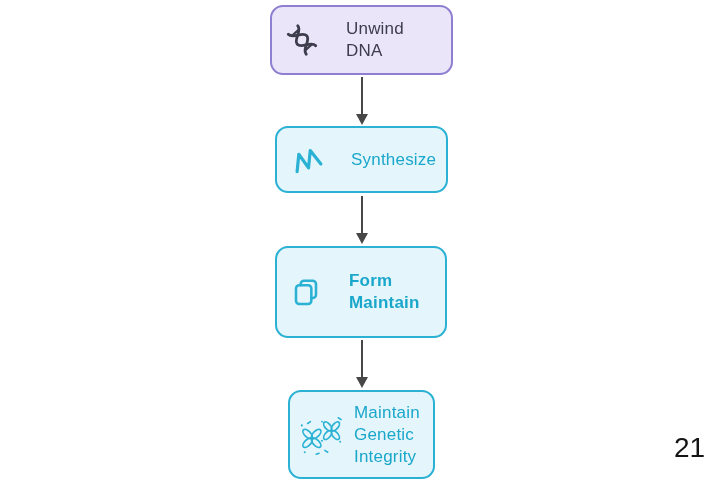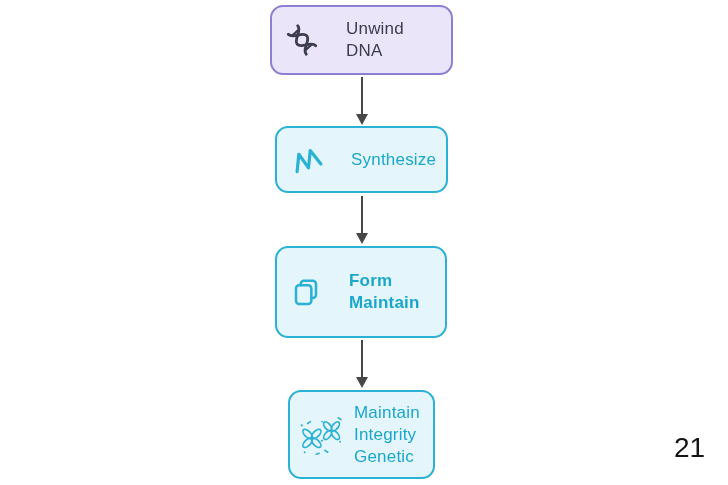--- a/index.html
+++ b/index.html
@@ -121,20 +121,20 @@
         <circle class="fill-teal" cx="4" cy="14" r="1.1"></circle>
         <circle class="fill-teal" cx="25" cy="10" r="1.0"></circle>
         <circle class="fill-teal" cx="25" cy="30" r="1.1"></circle>
         <circle class="fill-teal" cx="44" cy="31" r="1.0"></circle>
         <circle class="fill-teal" cx="7" cy="42" r="1.0"></circle>
         <path class="stroke-teal" stroke-width="1.6" d="M10 12 l3 -2 M42 6 l3 2 M28 40 l3 2 M19 44 l3 -1"></path>
       </svg>
     </span>
     <span class="step-label">
       <div>Maintain</div>
+      <div>Genetic</div>
       <div>Integrity</div>
-      <div>Genetic</div>
     </span>
   </div>
 
   <div class="page-number">21</div>
 
 </div>
 
 </body></html>

